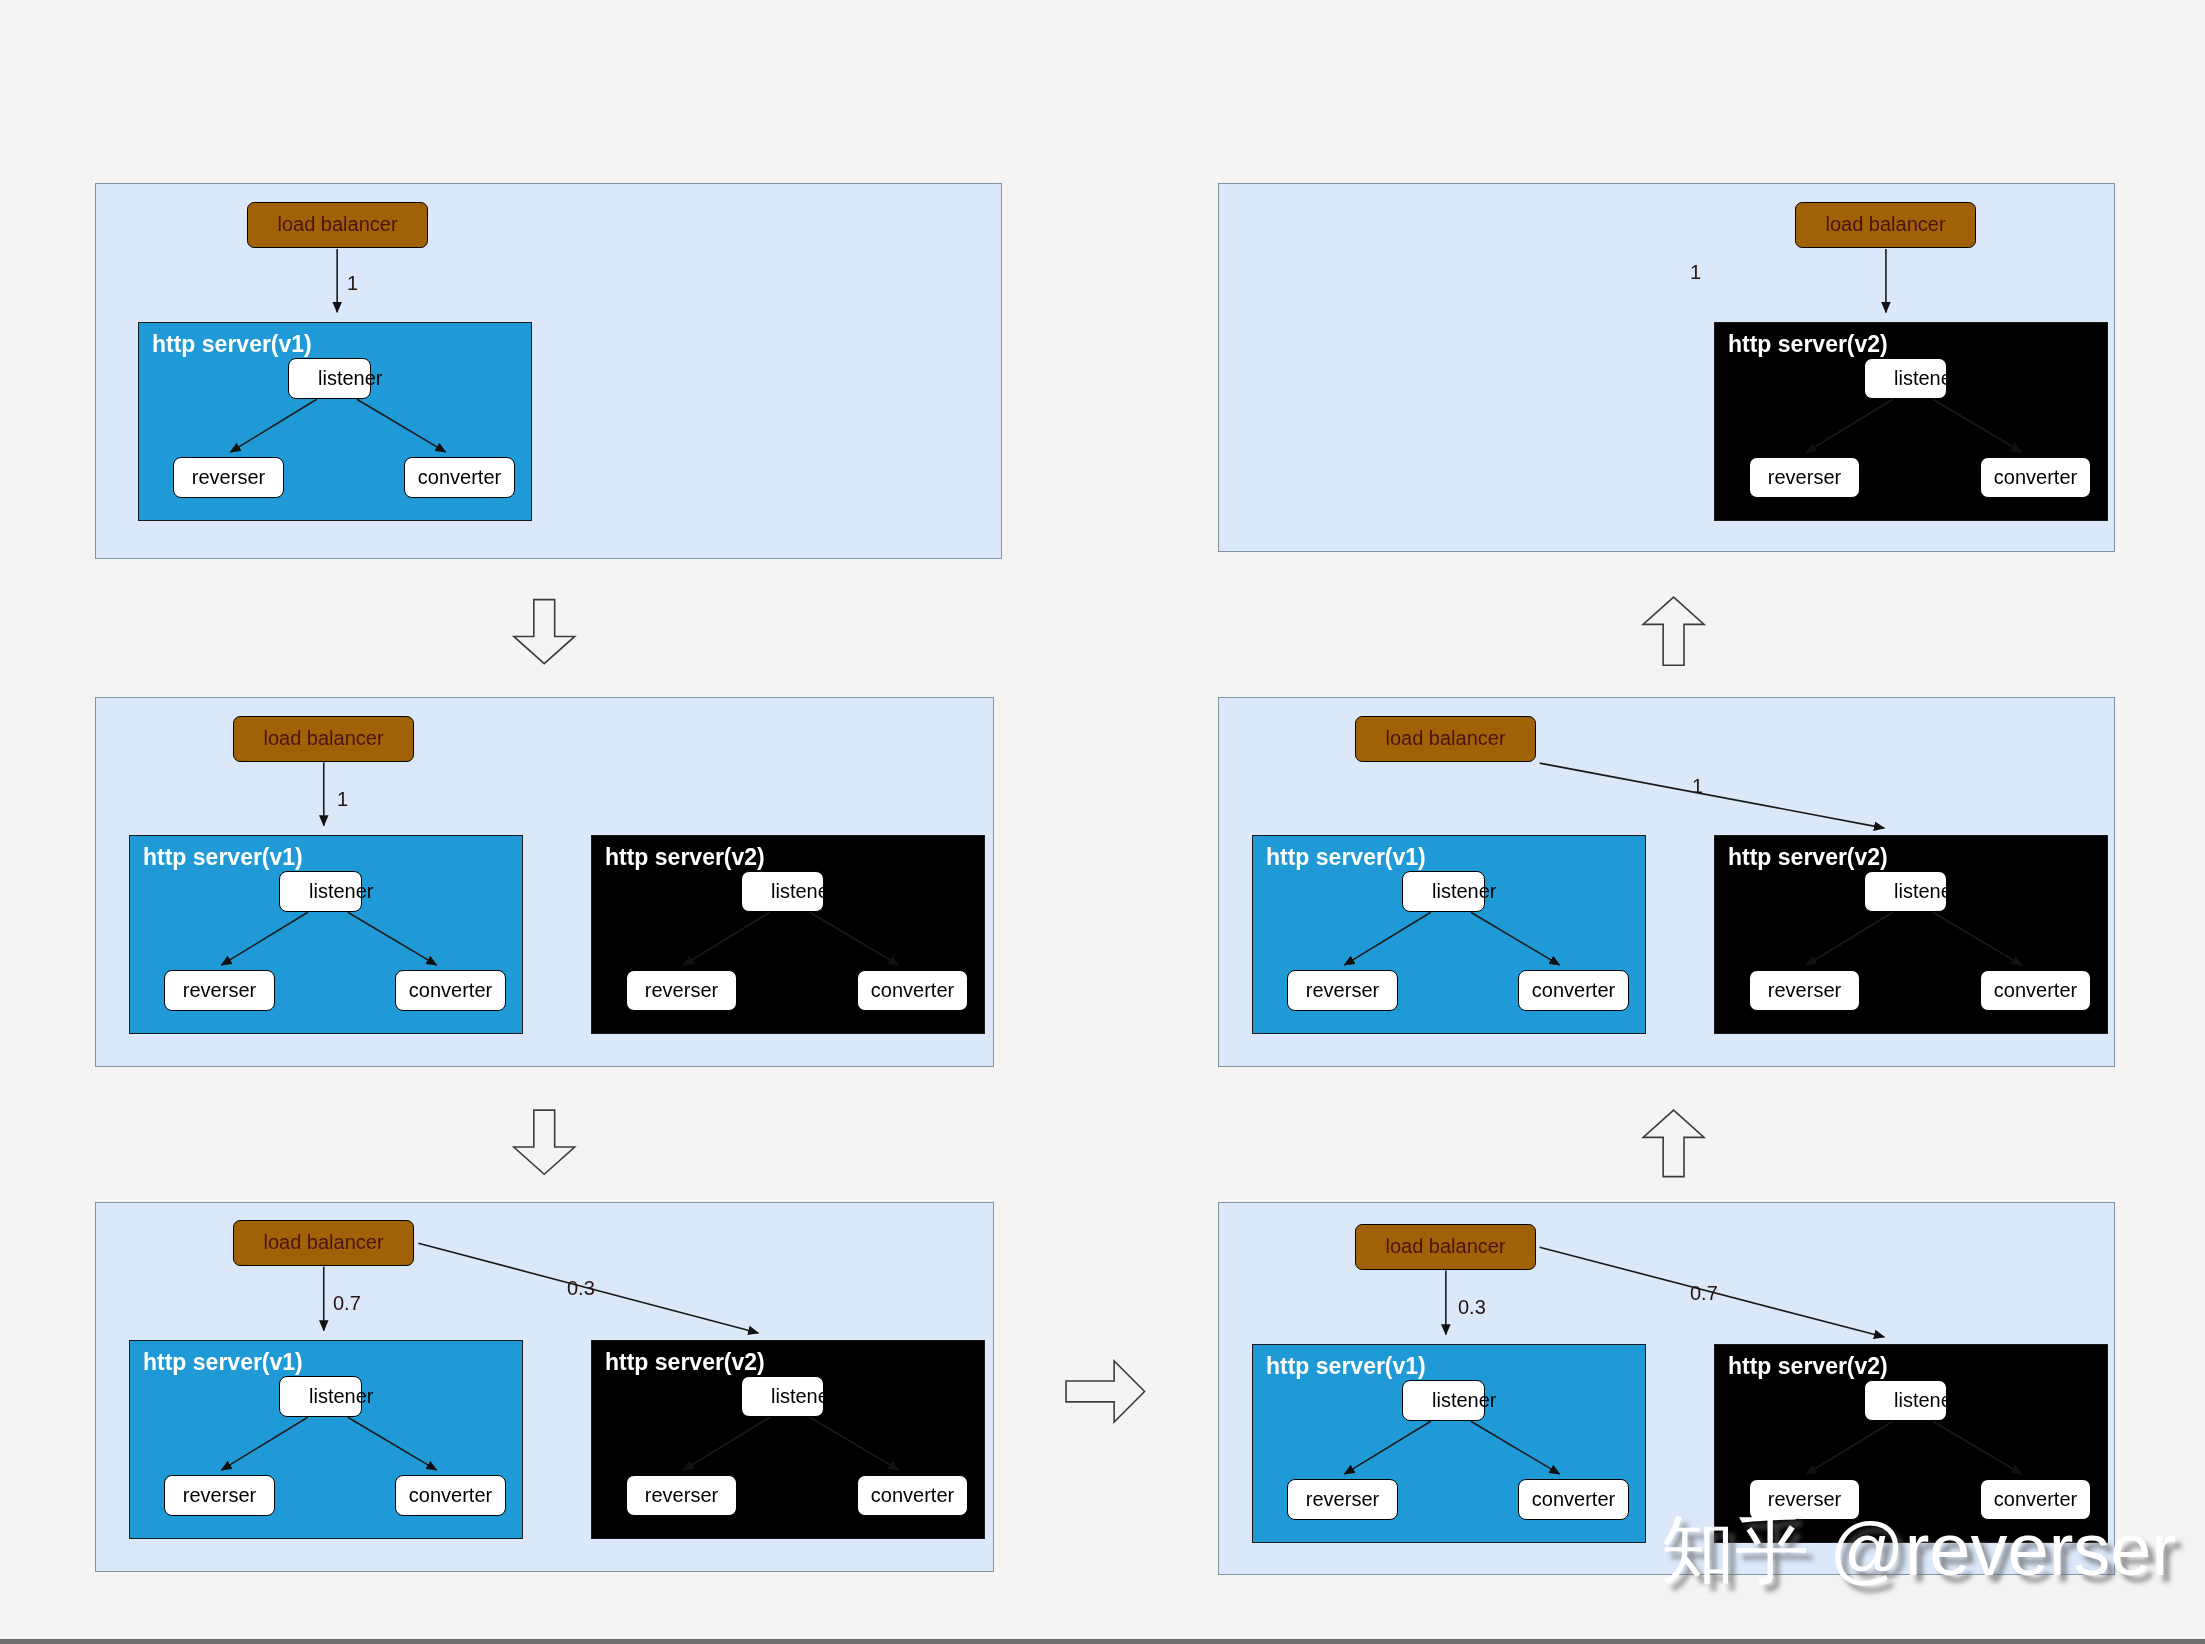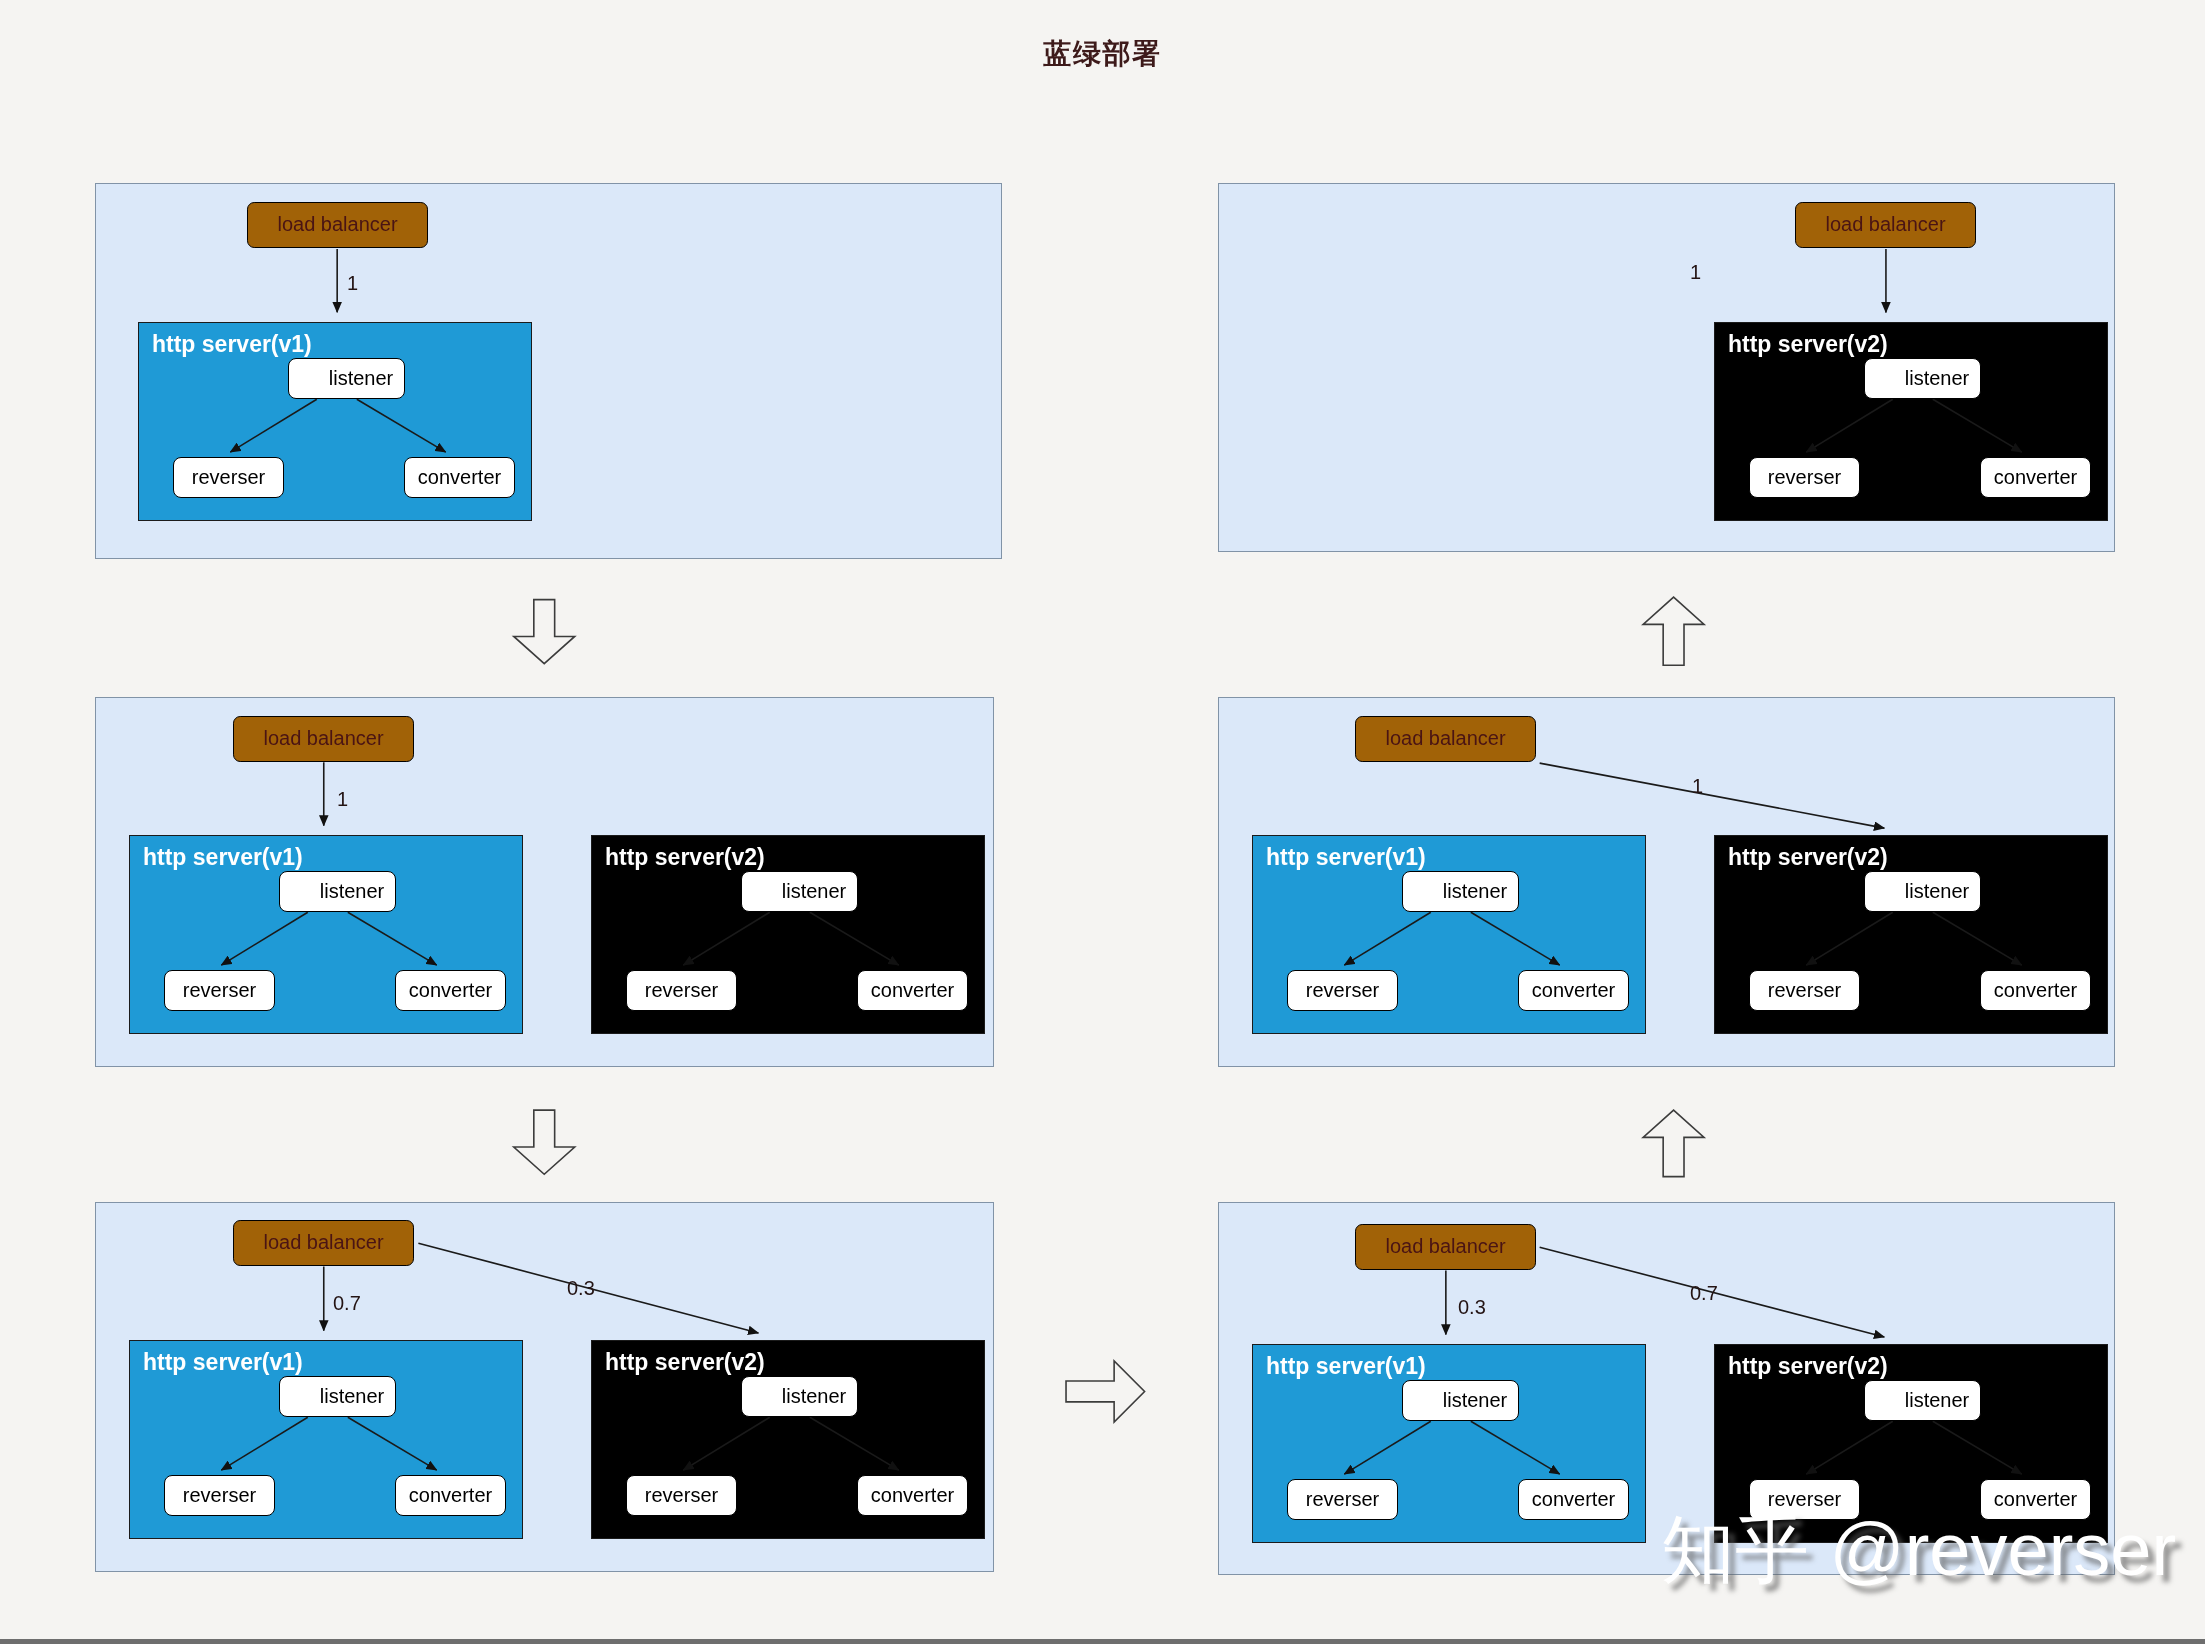--- a/index.html
+++ b/index.html
@@ -12,41 +12,40 @@
   .lb{position:absolute;width:181px;height:46px;background:#a16207;border:1.6px solid #000;
       border-radius:7.2px;box-sizing:border-box;text-align:center;line-height:43px;
       font-size:20px;color:#4a1414;}
   .elabel{position:absolute;font-size:20px;color:#241414;}
   .server{position:absolute;width:394px;height:199px;box-sizing:border-box;border:0.8px solid #1b1b1b;}
   .server.v1{background:#1f9ad6;}
   .server.v2{background:#000000;margin-left:24px;}
   .stitle{position:absolute;left:13px;top:8px;font-size:23px;font-weight:bold;color:#ffffff;}
   .node{position:absolute;height:41px;background:#ffffff;border:1.6px solid #000;border-radius:8px;
         box-sizing:border-box;text-align:center;line-height:38px;font-size:20px;color:#000;}
-  .node.listener{width:117px;padding-left:29px;}
+  .node.listener{width:83px;padding-left:29px;}
   .node.leaf{width:111px;}
   .flow-arrows{position:absolute;left:0;top:0;}
   .watermark{position:absolute;left:1661px;top:1501px;font-size:74px;color:#ffffff;
              white-space:nowrap;text-shadow:6.4px 7.2px 5.6px rgba(95,95,95,0.65);}
   .bottom-edge{position:absolute;left:0;bottom:0;width:100%;height:4.8px;background:#6e6e6e;}
 </style>
 </head>
 <body>
 
 <div class="stage">
 
   <svg width="0" height="0" style="position:absolute">
     <defs>
       <marker id="ah" markerUnits="userSpaceOnUse" markerWidth="14" markerHeight="12" refX="13" refY="6" orient="auto">
         <path d="M0,0 L14,6 L0,12 Z" fill="#111"></path>
       </marker>
     </defs>
   </svg>
 
-  <div class="page-title">蓝绿部署</div>
 
   <svg class="flow-arrows" width="2205" height="1644" viewBox="0 0 2751 2051">
     <polygon points="666,748 692,748 692,794 717,794 679,828 641,794 666,794" fill="#f5f4f2" stroke="#3c3c3c" stroke-width="2"></polygon>
     <polygon points="666,1385 692,1385 692,1431 717,1431 679,1465 641,1431 666,1431" fill="#f5f4f2" stroke="#3c3c3c" stroke-width="2"></polygon>
     <polygon points="2088,745 2126,779 2101,779 2101,830 2075,830 2075,779 2050,779" fill="#f5f4f2" stroke="#3c3c3c" stroke-width="2"></polygon>
     <polygon points="2088,1385 2126,1419 2101,1419 2101,1468 2075,1468 2075,1419 2050,1419" fill="#f5f4f2" stroke="#3c3c3c" stroke-width="2"></polygon>
     <polygon points="1330,1723 1390,1723 1390,1698 1428,1736 1390,1774 1390,1749 1330,1749" fill="#f5f4f2" stroke="#3c3c3c" stroke-width="2"></polygon>
   </svg>
 
   <section class="panel" style="left:95px;top:183px;width:907px;height:376px">

